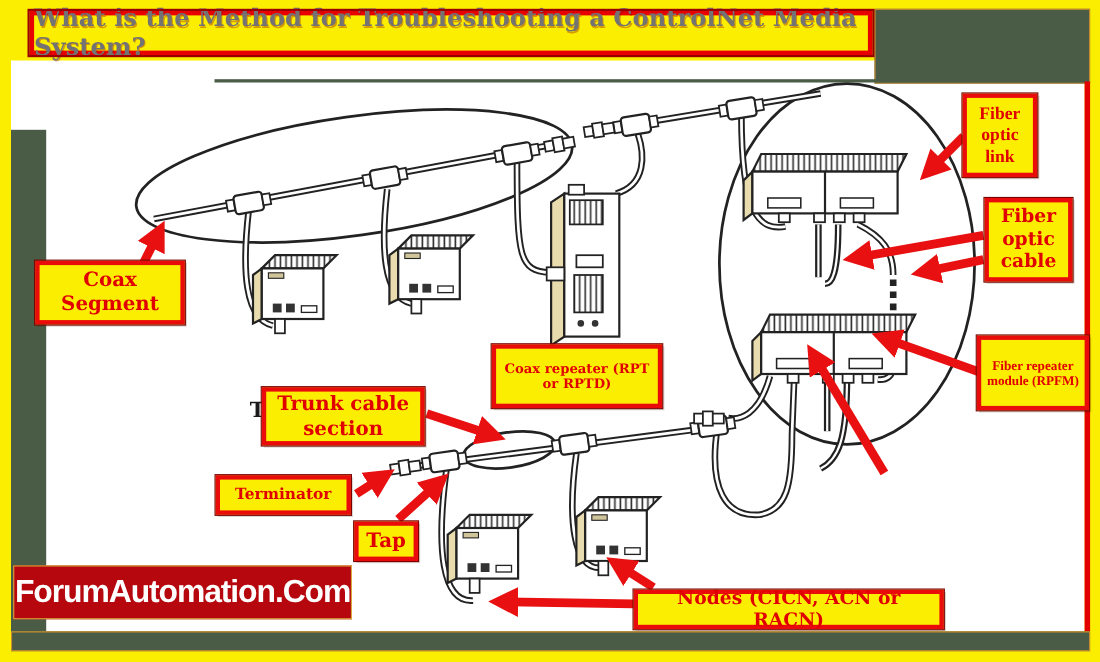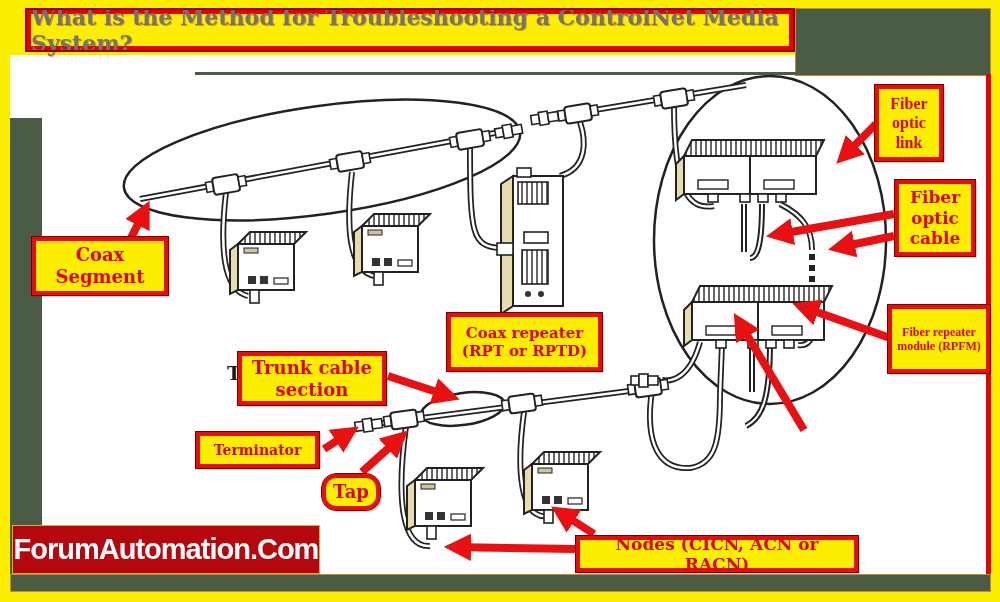--- a/index.html
+++ b/index.html
@@ -25,21 +25,21 @@
     text-shadow:1px 1px 0 rgba(140,0,0,.35);
   }
   .label-box{
     position:absolute;background:#FCEE00;
     border:4px solid #EA0B0B;outline:1px solid #7A0000;
     box-sizing:border-box;display:flex;align-items:center;justify-content:center;
     color:#E00000;font-weight:bold;text-align:center;line-height:1.2;
     padding:1px 3px;box-shadow:2px 2px 0 rgba(60,40,0,.18);
   }
   .banner{
-    position:absolute;left:12px;top:525px;width:308px;height:49px;
+    position:absolute;left:12px;top:514px;width:308px;height:49px;
     background:#B6070E;border:1px solid #D8A93C;box-sizing:border-box;
     display:flex;align-items:center;justify-content:center;
     color:#FFFFFF;font-family:"Liberation Sans", sans-serif;
     font-weight:bold;font-size:29px;letter-spacing:-1px;
   }
   .diagram-svg{position:absolute;left:0;top:0;width:1000px;height:602px;}
   .partial-t{
     position:absolute;left:227px;top:362px;color:#1A1A1A;
     font-weight:bold;font-size:19px;
   }
@@ -199,24 +199,24 @@
       <line x1="890" y1="338" x2="800" y2="306" marker-end="url(#ah)"></line>
       <line x1="804" y1="430" x2="738" y2="320" marker-end="url(#ah)"></line>
     </g>
   </svg>
 
   <div class="partial-t">T</div>
 
   <div class="title-box">What is the Method for Troubleshooting a ControlNet Media System?</div>
 
   <div class="label-box" style="left:32px;top:237px;width:136px;height:58px;font-size:18px;">Coax Segment</div>
-  <div class="label-box" style="left:447px;top:313px;width:155px;height:58px;font-size:15px;">Coax repeater (RPT or RPTD)</div>
+  <div class="label-box" style="left:447px;top:313px;width:155px;height:58px;font-size:12px;">Coax repeater (RPT or RPTD)</div>
   <div class="label-box" style="left:238px;top:352px;width:148px;height:53px;font-size:18px;">Trunk cable section</div>
   <div class="label-box" style="left:196px;top:432px;width:123px;height:36px;font-size:14px;">Terminator</div>
-  <div class="label-box" style="left:322px;top:474px;width:58px;height:36px;font-size:18px;border-radius:14px;">Tap</div>
+  <div class="label-box" style="left:322px;top:474px;width:58px;height:36px;font-size:18px;">Tap</div>
   <div class="label-box" style="left:576px;top:536px;width:282px;height:36px;font-size:17px;">Nodes (CICN, ACN or RACN)</div>
   <div class="label-box" style="left:875px;top:85px;width:68px;height:76px;font-size:16px;font-family:Liberation Serif, serif;">Fiber optic link</div>
   <div class="label-box" style="left:895px;top:180px;width:80px;height:76px;font-size:17px;">Fiber optic cable</div>
   <div class="label-box" style="left:888px;top:305px;width:102px;height:68px;font-size:12px;font-family:Liberation Serif, serif;">Fiber repeater module (RPFM)</div>
 
   <div class="olive olive-bottom-band"></div>
 
   <div class="banner">ForumAutomation.Com</div>
 
 </div>

